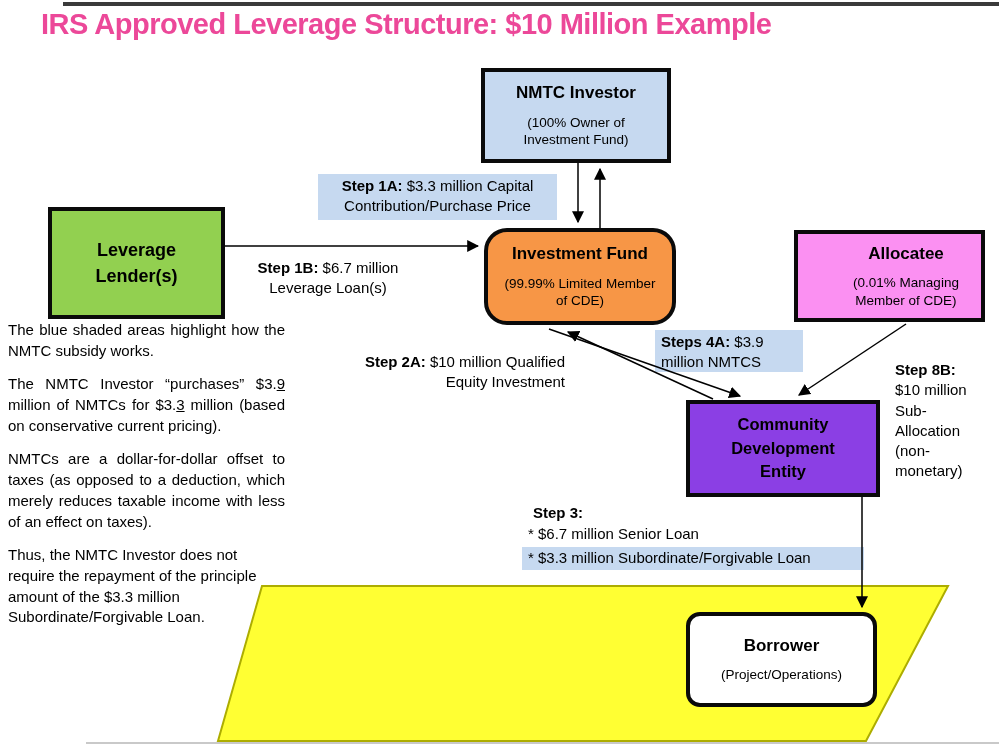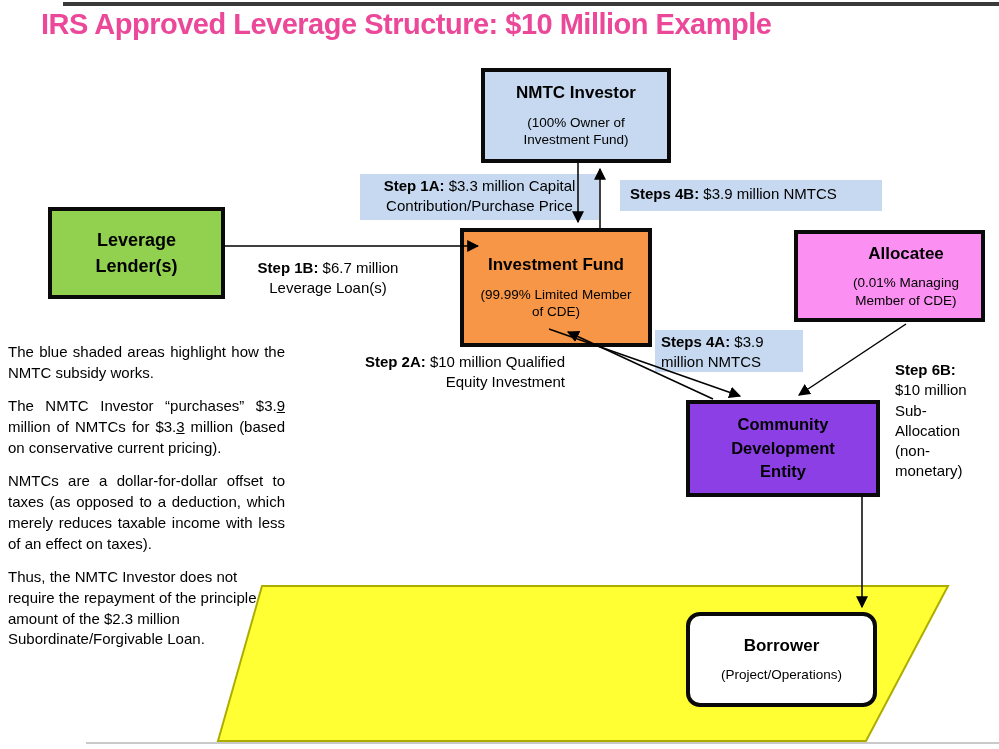--- a/index.html
+++ b/index.html
@@ -9,43 +9,43 @@
   .top-rule { position: absolute; left: 63px; top: 2px; width: 936px; height: 4px; background: #3a3a3a; z-index: 1; }
   .bottom-rule { position: absolute; left: 86px; top: 742px; width: 913px; height: 2px; background: #c9c9c9; z-index: 1; }
 
   .page-title { position: absolute; left: 41px; top: 8px; font-size: 29px; font-weight: bold; letter-spacing: -0.5px; color: #ec4899; z-index: 2; white-space: nowrap; }
 
   .node { position: absolute; border: 4px solid #0a0a0a; display: flex; flex-direction: column; align-items: center; justify-content: center; text-align: center; z-index: 2; color: #000; gap: 10px; }
   .node .t  { font-weight: bold; font-size: 17px; line-height: 1.25; }
   .node .s  { font-size: 13.5px; line-height: 1.3; }
 
   .nmtc-investor   { left: 481px; top: 68px;  width: 190px; height: 95px; background: #C6D9F0; }
-  .leverage-lender { left: 48px;  top: 207px; width: 177px; height: 92px; background: #92D050; }
+  .leverage-lender { left: 48px;  top: 207px; width: 177px; height: 112px; background: #92D050; }
   .leverage-lender .t { font-size: 18px; line-height: 1.45; }
-  .investment-fund { left: 460px; top: 228px; width: 192px; height: 119px; background: #F79646; }
+  .investment-fund { left: 484px; top: 228px; width: 192px; height: 97px; background: #F79646; border-radius: 23px; }
   .allocatee       { left: 794px; top: 230px; width: 191px; height: 92px; background: #FB90F2; padding-left: 33px; }
   .cde             { left: 686px; top: 400px; width: 194px; height: 97px; background: #8B3FE4; }
   .cde .t { font-size: 16.5px; line-height: 1.45; }
   .borrower        { left: 686px; top: 612px; width: 191px; height: 95px; background: #ffffff; border-radius: 14px; }
 
   .lbl { position: absolute; font-size: 15px; line-height: 1.35; color: #000; z-index: 2; }
   .lbl .b, .b { font-weight: bold; }
   .shaded { background: #C6D9F0; }
 
-  .step-1a  { left: 318px; top: 174px; width: 239px; height: 46px; text-align: center; padding: 2px 4px; margin-left: 42px; }
+  .step-1a  { left: 318px; top: 174px; width: 239px; height: 46px; text-align: center; padding: 2px 4px; }
   .steps-4b { left: 620px; top: 180px; width: 262px; height: 31px; padding: 4px 0 0 10px; }
   .step-1b  { left: 238px; top: 258px; width: 180px; text-align: center; }
   .step-2a  { left: 333px; top: 352px; width: 232px; text-align: right; }
   .steps-4a { left: 655px; top: 330px; width: 148px; height: 42px; padding: 2px 6px; }
   .step-2b  { left: 895px; top: 360px; width: 90px; }
   .step-3   { left: 522px; top: 503px; width: 342px; }
   .step-3 .head { margin-left: 11px; }
   .step-3 .line { padding: 1px 0 2px 6px; }
 
-  .notes { position: absolute; left: 8px; top: 320px; width: 277px; font-size: 15px; line-height: 1.38; color: #000; z-index: 2; margin-top: 22px; }
+  .notes { position: absolute; left: 8px; top: 320px; width: 277px; font-size: 15px; line-height: 1.38; color: #000; z-index: 2; }
   .notes p { text-align: justify; margin-bottom: 13px; }
   .notes p.last { width: 258px; text-align: left; }
   .u { text-decoration: underline; }
 
   .shape-layer, .arrow-layer { position: absolute; left: 0; top: 0; width: 999px; height: 749px; pointer-events: none; }
   .shape-layer { z-index: 1; }
   .arrow-layer { z-index: 3; }
 
   .criteria-box { position: absolute; left: 282px; top: 595px; width: 248px; height: 131px; background: #fff; border: 2px solid #0a0a0a; z-index: 2; padding: 9px 0 0 16px; }
   .criteria-box ul { list-style: none; }
@@ -107,47 +107,49 @@
 
   <div class="node borrower">
     <div class="t">Borrower</div>
     <div class="s">(Project/Operations)</div>
   </div>
 
   <div class="lbl shaded step-1a">
     <span class="b">Step 1A:</span><span> $3.3 million Capital Contribution/Purchase Price</span>
   </div>
 
-  <div class="lbl shaded steps-4b">
-    <span class="b">Steps 4B:</span><span> $3.9 million NMTCS</span>
-  </div>
 
   <div class="lbl step-1b">
     <span class="b">Step 1B:</span><span> $6.7 million Leverage Loan(s)</span>
   </div>
 
   <div class="lbl step-2a">
     <span class="b">Step 2A:</span><span> $10 million Qualified Equity Investment</span>
   </div>
 
   <div class="lbl shaded steps-4a">
     <span class="b">Steps 4A:</span><span> $3.9 million NMTCS</span>
   </div>
 
   <div class="lbl step-2b">
-    <div class="b">Step 6B:</div>
+    <div class="b">Step 8B:</div>
     <div>$10 million Sub-Allocation (non-monetary)</div>
   </div>
 
+  <div class="lbl step-3">
+    <div class="b head">Step 3:</div>
+    <div class="line">* $6.7 million Senior Loan</div>
+    <div class="line shaded">* $3.3 million Subordinate/Forgivable Loan</div>
+  </div>
 
   <div class="notes">
     <p>The blue shaded areas highlight how the NMTC subsidy works.</p>
     <p><span>The NMTC Investor “purchases” $3.</span><span class="u">9</span><span> million of NMTCs for $3.</span><span class="u">3</span><span> million (based on conservative current pricing).</span></p>
     <p>NMTCs are a dollar-for-dollar offset to taxes (as opposed to a deduction, which merely reduces taxable income with less of an effect on taxes).</p>
-    <p class="last">Thus, the NMTC Investor does not require the repayment of  the principle amount of the $2.3 million Subordinate/Forgivable Loan.</p>
+    <p class="last">Thus, the NMTC Investor does not require the repayment of  the principle amount of the $3.3 million Subordinate/Forgivable Loan.</p>
   </div>
 
 
   <svg class="arrow-layer" viewBox="0 0 999 749">
     <defs>
       <marker id="arr" viewBox="0 0 10 10" refX="9" refY="5" markerWidth="8" markerHeight="8" orient="auto-start-reverse">
         <path d="M0,0 L10,5 L0,10 z" fill="#000"></path>
       </marker>
     </defs>
     <line x1="225" y1="246" x2="478" y2="246" stroke="#000" stroke-width="1.5" marker-end="url(#arr)"></line>

